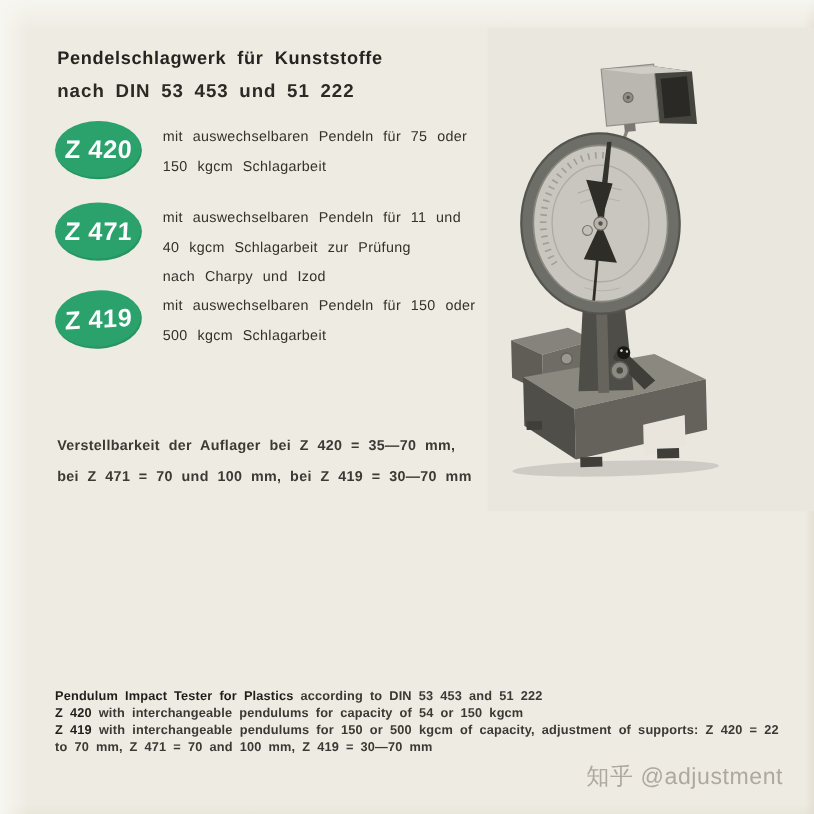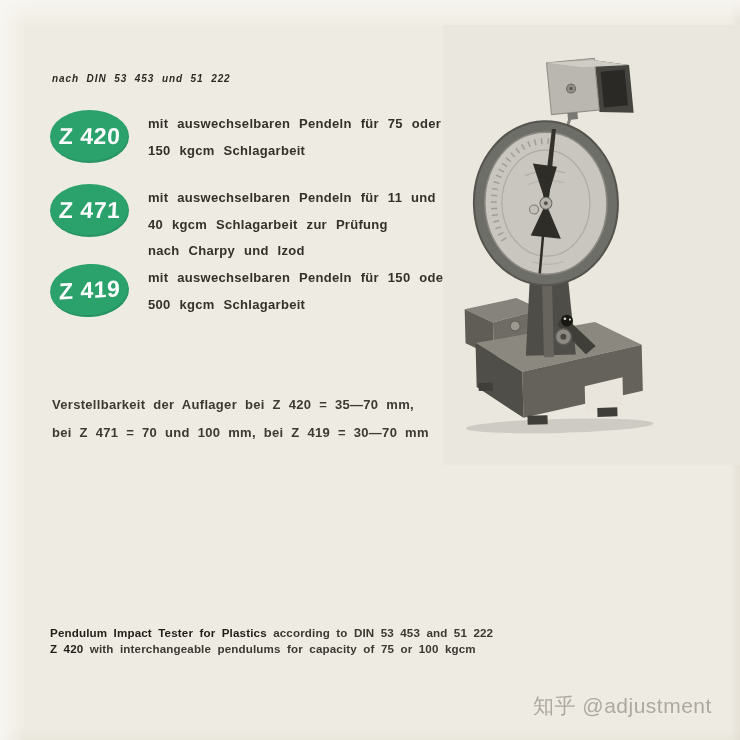--- a/index.html
+++ b/index.html
@@ -12,37 +12,37 @@
       linear-gradient(0deg, rgba(228,224,214,.5) 0, rgba(228,224,214,0) 10px),
       #eeebe2;
     font-family:"Liberation Sans", sans-serif; color:#2f2d27;
   }
   .title {
     position:absolute; left:52px; top:44px; margin:0;
     font-size:16.5px; font-weight:700; letter-spacing:.6px; word-spacing:5px; color:#262420;
   }
   .subtitle {
     position:absolute; left:52px; top:73px;
-    font-size:10px; font-weight:700; letter-spacing:.9px; word-spacing:4px; color:#2c2a24;font-style:italic;
+    font-size:17px; font-weight:700; letter-spacing:.9px; word-spacing:4px; color:#2c2a24;
   }
   .product-row { position:absolute; left:50px; display:flex; align-items:flex-start; }
   .row-0 { top:110px; } .row-1 { top:184px; } .row-2 { top:264px; }
   .badge {
     flex:0 0 auto; width:79px; height:53px; border-radius:50%;
     background:#2ba26c; display:flex; align-items:center; justify-content:center;
     box-shadow: inset -1px -2px 0 rgba(0,0,0,.08);
   }
   .row-2 .badge { transform:rotate(-3deg); }
   .badge-text {
     color:#ffffff; font-weight:700; font-size:23px; letter-spacing:.5px;
     transform:skewX(-3deg); white-space:nowrap;
   }
   .desc {
     margin-left:19px; padding-top:1px;
-    font-size:13px; font-weight:700; line-height:26.5px;
+    font-size:13px; font-weight:400; line-height:26.5px;
     letter-spacing:.3px; word-spacing:5px; white-space:pre-line; color:#33312a;
   }
   .note {
     position:absolute; left:52px; top:391px; margin:0;
     font-size:13px; font-weight:700; line-height:27.5px;
     letter-spacing:.3px; word-spacing:4px; white-space:pre-line; color:#3c3a33;
   }
   .photo { position:absolute; left:443px; top:25px; width:297px; height:440px; margin:0; }
   .english {
     position:absolute; left:50px; top:625px; width:658px;
@@ -54,20 +54,21 @@
   .watermark {
     position:absolute; left:533px; top:692px;
     font-size:21px; letter-spacing:.5px; color:#a6a199; opacity:.9; white-space:nowrap;
   }
 </style>
 </head>
 <body>
 
 <div class="page">
 
+  <h1 class="title">Pendelschlagwerk für Kunststoffe</h1>
   <div class="subtitle">nach DIN 53 453 und 51 222</div>
 
   <div class="product-row row-0">
     <div class="badge">
       <span class="badge-text">Z 420</span>
     </div>
     <div class="desc">mit auswechselbaren Pendeln für 75 oder
 150 kgcm Schlagarbeit</div>
   </div>
 
@@ -156,18 +157,19 @@
           <circle cx="132" cy="64" r="4.5" fill="#8e8c84" stroke="#6b6962" stroke-width="1"></circle>
           <circle cx="132" cy="64" r="1.5" fill="#55534d"></circle>
           <rect x="126" y="88" width="10" height="7" fill="#7a7872"></rect>
         </g>
       </g>
     </svg>
   </figure>
 
   <div class="english">
     <p><b class="en-code">Pendulum Impact Tester for Plastics</b><span> according to DIN 53 453 and 51 222</span></p>
-    <p><b class="en-code">Z 420</b><span> with interchangeable pendulums for capacity of 75 or 100 kgcm</span></p>
+    <p><b class="en-code">Z 420</b><span> with interchangeable pendulums for capacity of 54 or 150 kgcm</span></p>
+    <p><b class="en-code">Z 419</b><span> with interchangeable pendulums for 150 or 500 kgcm of capacity, adjustment of supports: Z 420 = 22 to 70 mm, Z 471 = 70 and 100 mm, Z 419 = 30—70 mm</span></p>
   </div>
 
   <div class="watermark">知乎 @adjustment</div>
 
 </div>
 
 </body></html>

